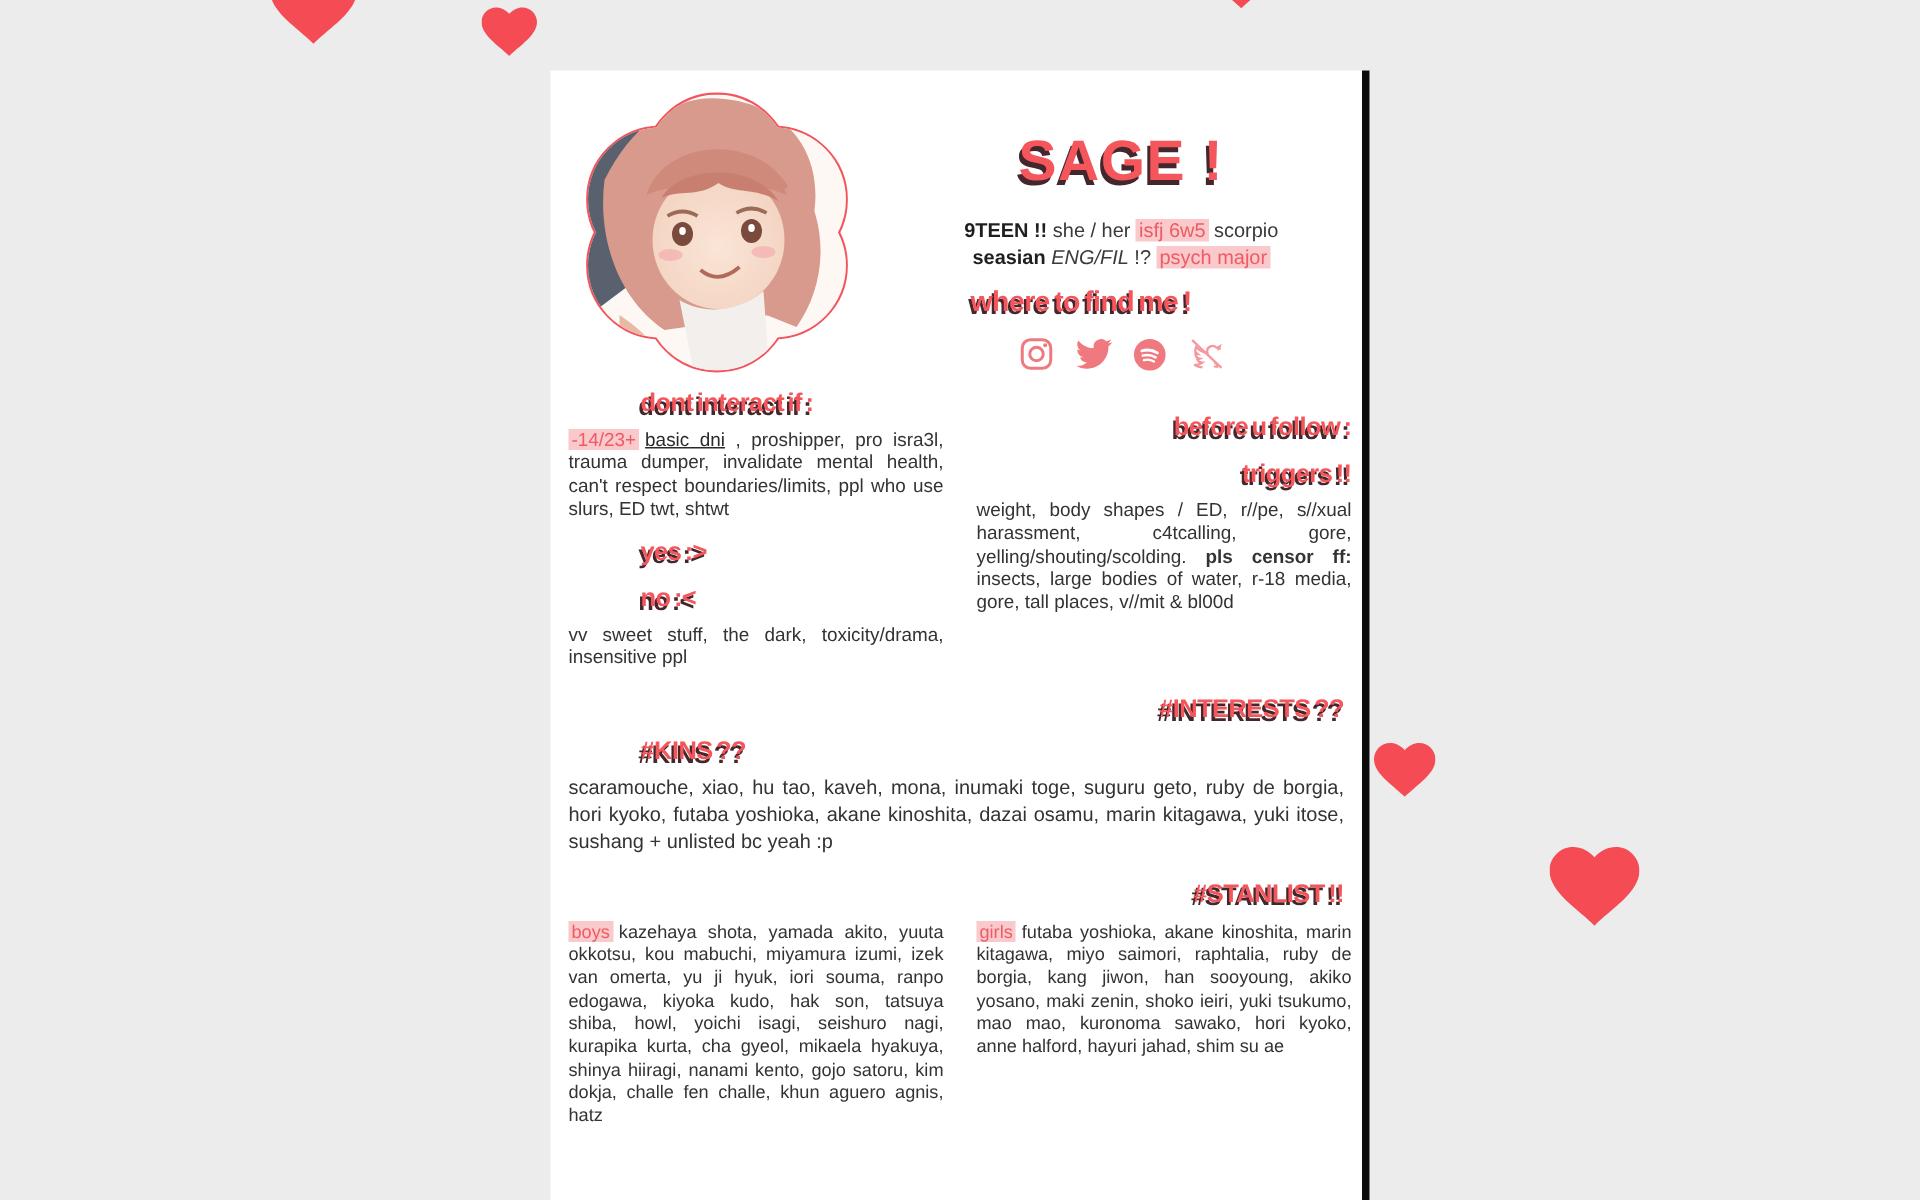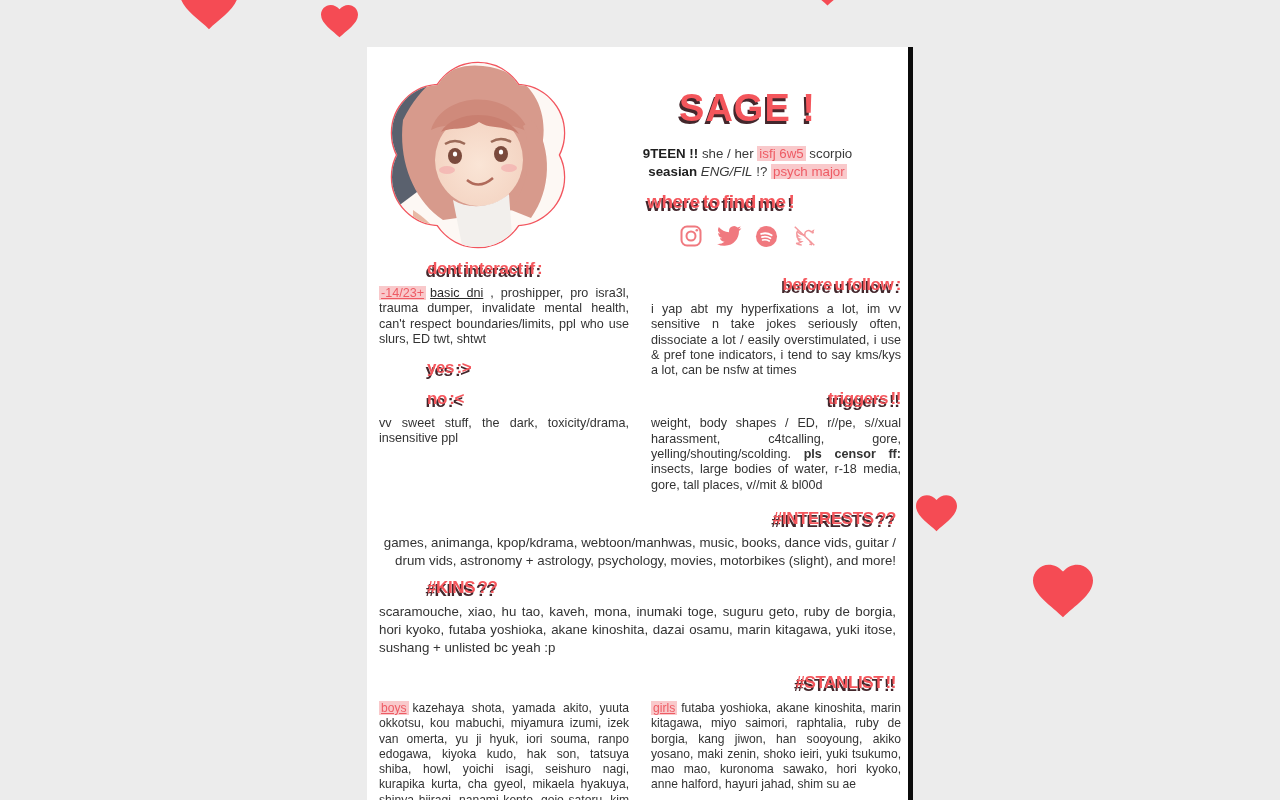--- a/index.html
+++ b/index.html
@@ -57,21 +57,21 @@
   .align-r{text-align:right;}
 
   
   .cols{display:flex;gap:22px;margin-top:9px;}
   .col{width:250px;flex:none;}
   .col .h-red{margin:11px 0 7px 0;}
   .col .h-red:first-child{margin-top:0;}
   .col p{font-size:12.6px;line-height:15.3px;text-align:justify;color:#333;}
   .col-right{margin-top:16px;}
   .u{color:#2a2a2a;text-decoration:underline;cursor:pointer;}
-  .hl.mr{margin-right:4px;text-decoration:underline;}
+  .hl.mr{margin-right:4px;}
 
   
   .interests{margin-top:16px;}
   .interests .body,.kins .body{font-size:13.3px;line-height:18px;color:#333;}
   .interests .body{text-align:right;margin-top:5px;}
   .kins{margin-top:8px;}
   .kins .h-red{margin-bottom:5px;}
   .kins .body{text-align:justify;}
   .stanlist-head{margin-top:16px;margin-bottom:8px;}
   .stan-cols{display:flex;gap:22px;}
@@ -213,30 +213,28 @@
       <p><span class="hl mr">-14/23+</span><span class="u">basic dni</span><span> , proshipper, pro isra3l, trauma dumper, invalidate mental health, can't respect boundaries/limits, ppl who use slurs, ED twt, shtwt</span></p>
 
       <div class="h-red">yes :&gt;</div>
 
       <div class="h-red">no :&lt;</div>
       <p>vv sweet stuff, the dark, toxicity/drama, insensitive ppl</p>
     </div>
 
     <div class="col col-right">
       <div class="h-red align-r">before u follow :</div>
-      <p>i yap abt my hyperfixations a lot, im vv sensitive n take jokes seriously often, dissociate a lot / easily overstimulated, i use &amp; pref tone indicators, i tend to say kms/kys a lot, can be nsfw at times</p>
 
       <div class="h-red align-r">triggers !!</div>
       <p><span>weight, body shapes / ED, r//pe, s//xual harassment, c4tcalling, gore, yelling/shouting/scolding. </span><b>pls censor ff:</b><span> insects, large bodies of water, r-18 media, gore, tall places, v//mit &amp; bl00d</span></p>
     </div>
   </div>
 
   <div class="interests">
     <div class="h-red align-r">#INTERESTS ??</div>
-    <div class="body">games, animanga, kpop/kdrama, webtoon/manhwas, music, books, dance vids, guitar / drum vids, astronomy + astrology, psychology, movies, motorbikes (slight), and more!</div>
   </div>
 
   <div class="kins">
     <div class="h-red">#KINS ??</div>
     <div class="body">scaramouche, xiao, hu tao, kaveh, mona, inumaki toge, suguru geto, ruby de borgia, hori kyoko, futaba yoshioka, akane kinoshita, dazai osamu, marin kitagawa, yuki itose, sushang + unlisted bc yeah :p</div>
   </div>
 
   <div class="h-red align-r stanlist-head">#STANLIST !!</div>
   <div class="stan-cols">
     <div class="col">

